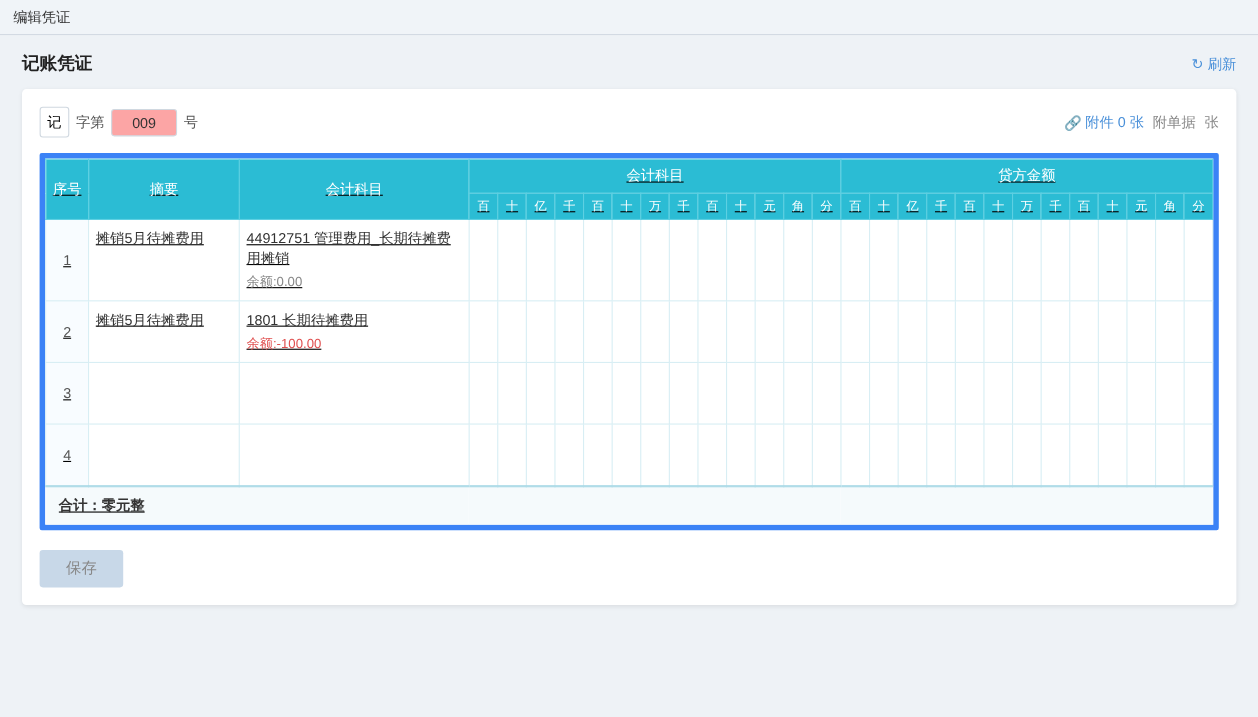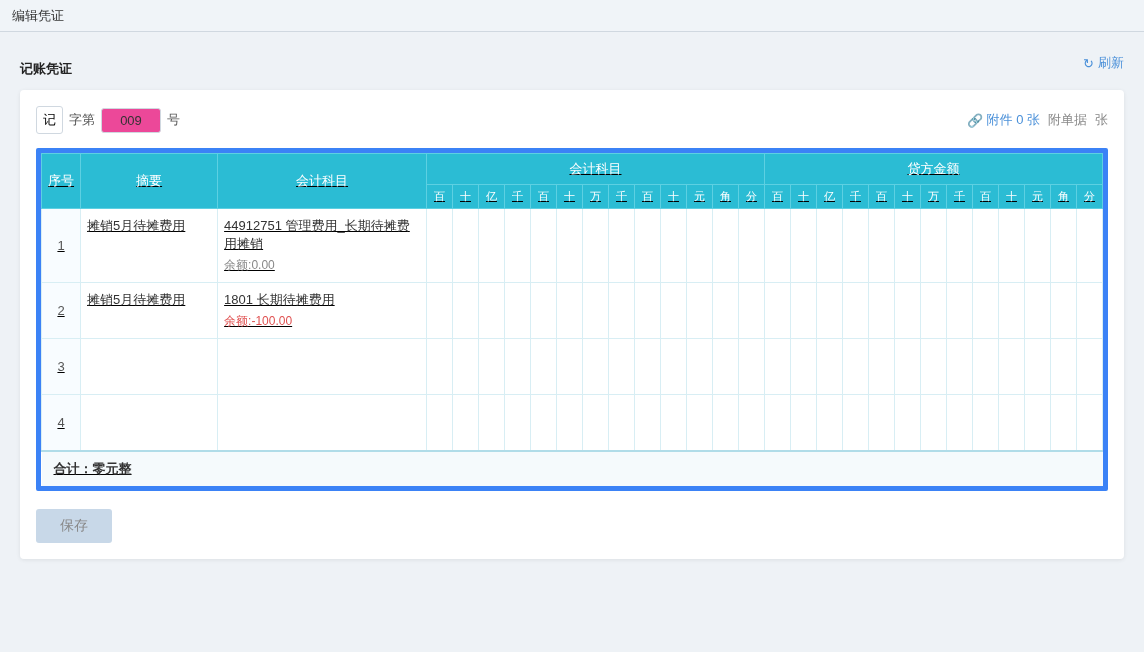--- a/index.html
+++ b/index.html
@@ -27,24 +27,23 @@
       height: calc(652px - 32px);
       overflow-y: auto;
     }
     .page-header {
       display: flex;
       justify-content: space-between;
       align-items: center;
       margin-bottom: 12px;
     }
     .page-title {
-      font-size: 13px;
+      font-size: 16px;
       font-weight: bold;
       color: #222;
-      margin-top: 12px;
     }
     .refresh-btn {
       display: flex;
       align-items: center;
       gap: 4px;
       color: #4a90d9;
       cursor: pointer;
       font-size: 13px;
       background: none;
       border: none;
@@ -71,21 +70,21 @@
       color: #555;
       font-size: 13px;
       white-space: nowrap;
     }
     .form-control {
       border: 1px solid #d0d8e0;
       border-radius: 3px;
       padding: 4px 8px;
       font-size: 13px;
       color: #333;
-      background: #ec4899;
+      background: #fca5a5;
       outline: none;
     }
     .input-small {
       width: 60px;
       text-align: center;
     }
     .input-date {
       width: 130px;
     }
     .select-ji {

